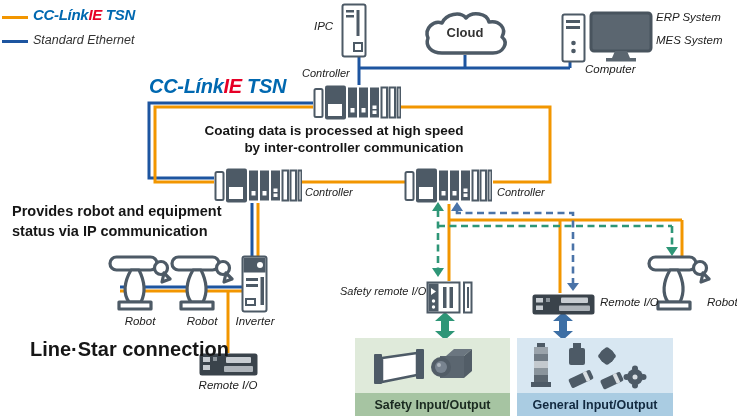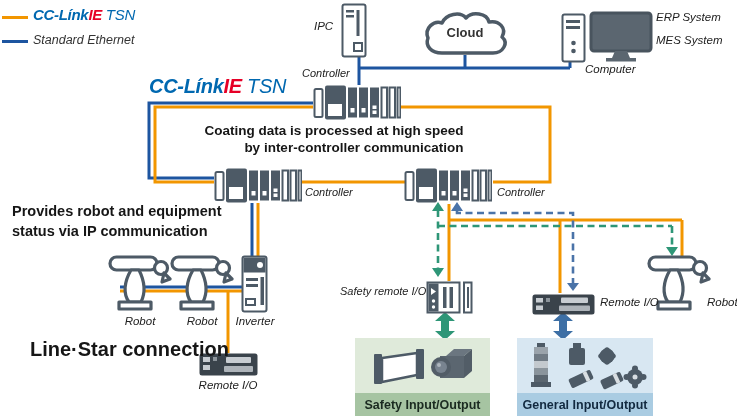--- a/index.html
+++ b/index.html
@@ -7,25 +7,25 @@
           font-family:"Liberation Sans",sans-serif;}
   svg{display:block;}
   .lines{position:absolute;left:0;top:0;z-index:1;}
   .dev{position:absolute;z-index:2;}
   .txt{position:absolute;z-index:3;}
   .lbl{font-size:11.5px;color:#222;white-space:nowrap;font-style:italic;}
   .stmt{font-weight:bold;color:#161616;white-space:nowrap;}
   .logo{font-style:italic;white-space:nowrap;letter-spacing:-0.3px;}
   .logo .p{color:var(--c-logoblue,#0068B0);font-weight:600;}
   .logo .ie{color:var(--c-logored,#E60027);font-weight:800;}
-  .logo .tsn{color:var(--c-logoblue,#0068B0);font-weight:400;}
+  .logo .tsn{color:var(--c-logoblue,#0068B0);font-weight:700;}
   .swatch{position:absolute;height:3px;width:26px;z-index:2;}
   .oline{fill:#fff;stroke:var(--c-gray,#4D5A66);stroke-width:2;}
   .dfill{fill:var(--c-gray,#4D5A66);}
-  .box{position:absolute;z-index:2;}
+  .box{position:absolute;z-index:2;padding-left:20px;}
   .box .band{position:absolute;left:0;bottom:0;width:100%;height:23px;
              display:flex;align-items:center;justify-content:center;
              font-weight:bold;font-size:12.5px;}
   .ctr{display:flex;align-items:center;justify-content:center;text-align:right;}
 </style>
 </head>
 <body>
 
 <div class="canvas">
 

